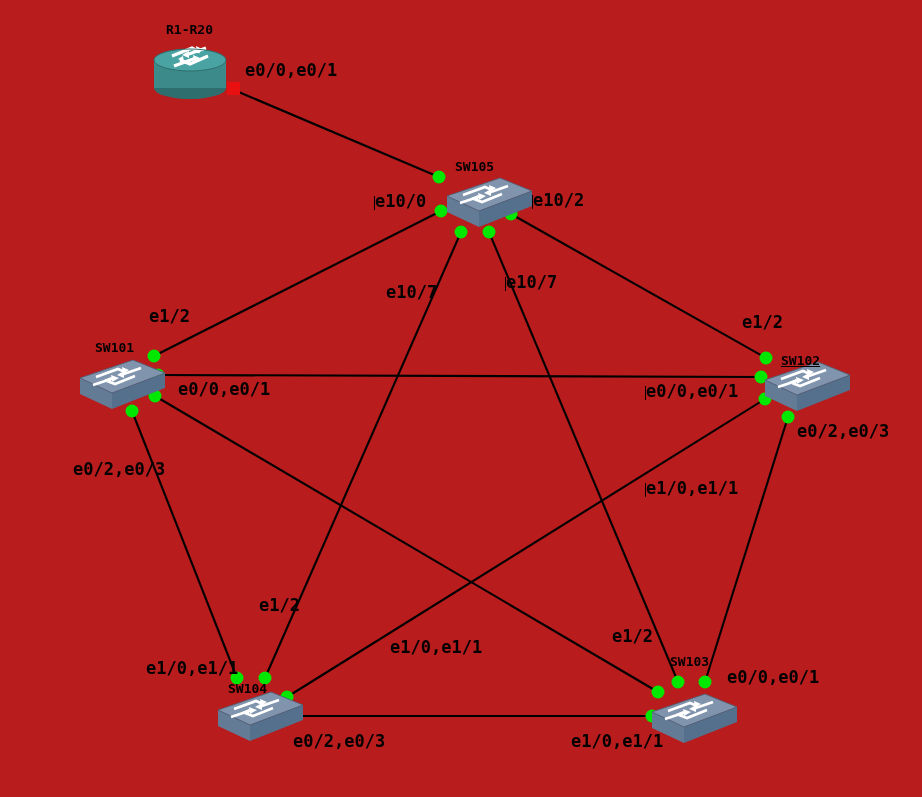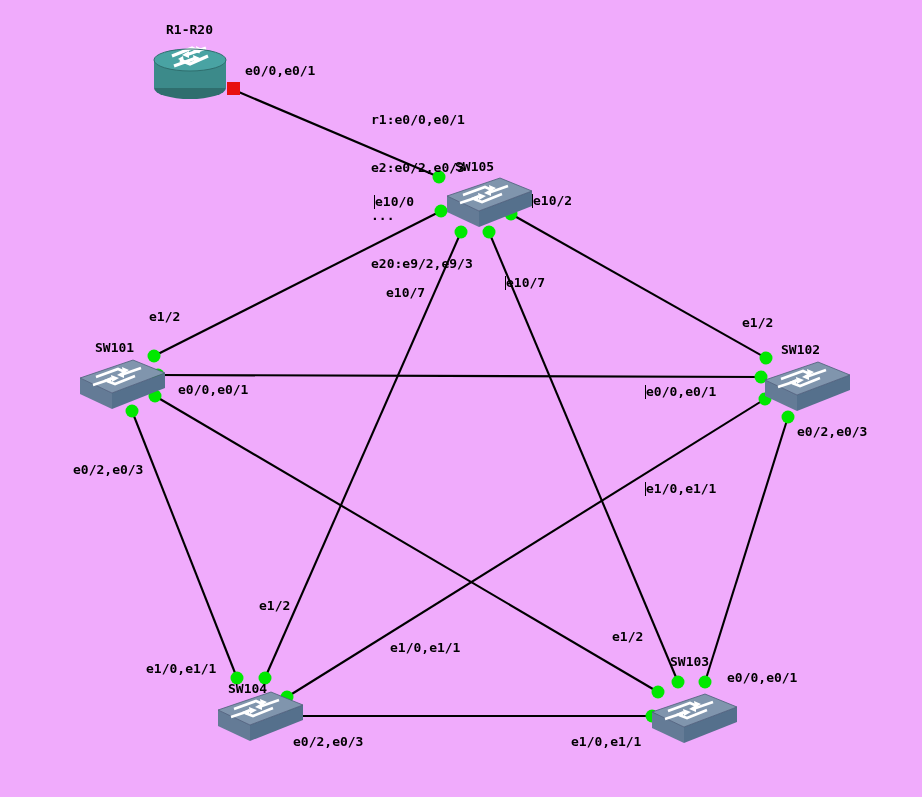--- a/index.html
+++ b/index.html
@@ -11,21 +11,21 @@
   body {
     width: 922px;
     height: 797px;
     overflow: hidden;
     font-family: "DejaVu Sans Mono", "Liberation Mono", monospace;
   }
   #canvas {
     position: relative;
     width: 922px;
     height: 797px;
-    background: #f0abfc;
+    background: #b91c1c;
   }
   svg#links {
     position: absolute;
     left: 0;
     top: 0;
     width: 922px;
     height: 797px;
   }
   .link-line {
     stroke: #000000;
@@ -37,21 +37,21 @@
     fill: #00e800;
     stroke: none;
   }
   .router-port {
     fill: #e81010;
     stroke: none;
   }
   .edge-label {
     position: absolute;
     font-family: "DejaVu Sans Mono", "Liberation Mono", monospace;
-    font-size: 13px;
+    font-size: 17px;
     font-weight: bold;
     color: #000000;
     white-space: pre;
     line-height: 15px;
     letter-spacing: 0px;
   }
   .node-label {
     position: absolute;
     font-family: "DejaVu Sans Mono", "Liberation Mono", monospace;
     font-size: 13px;
@@ -218,34 +218,28 @@
       <path d="M696 712 L689 709 L696 705 Z" fill="#ffffff"></path>
     </g>
   </svg>
 
   <div class="node-label" style="left:166px; top:22px;">R1-R20</div>
 
   <div class="node-label" style="left:455px; top:159px;text-align:center;">SW105</div>
 
   <div class="node-label" style="left:95px; top:340px;">SW101</div>
 
-  <div class="node-label" style="left:781px; top:342px;">SW102</div>
+  <div class="node-label" style="left:781px; top:353px;text-decoration:underline;">SW102</div>
 
   <div class="node-label" style="left:228px; top:681px;">SW104</div>
 
   <div class="node-label" style="left:670px; top:654px;">SW103</div>
 
   <div class="edge-label" style="left:245px; top:63px;">e0/0,e0/1</div>
 
-  <div class="edge-label multi-label" style="left:371px; top:80px;">
-    <div>r1:e0/0,e0/1</div>
-    <div>e2:e0/2,e0/3</div>
-    <div>...</div>
-    <div>e20:e9/2,e9/3</div>
-  </div>
 
   <div class="edge-label" style="left:374px; top:194px;"><span class="tick"></span><span>e10/0</span></div>
 
   <div class="edge-label" style="left:532px; top:193px;"><span class="tick"></span><span>e10/2</span></div>
 
   <div class="edge-label" style="left:386px; top:285px;">e10/7</div>
 
   <div class="edge-label" style="left:505px; top:275px;"><span class="tick"></span><span>e10/7</span></div>
 
   <div class="edge-label" style="left:149px; top:309px;">e1/2</div>

